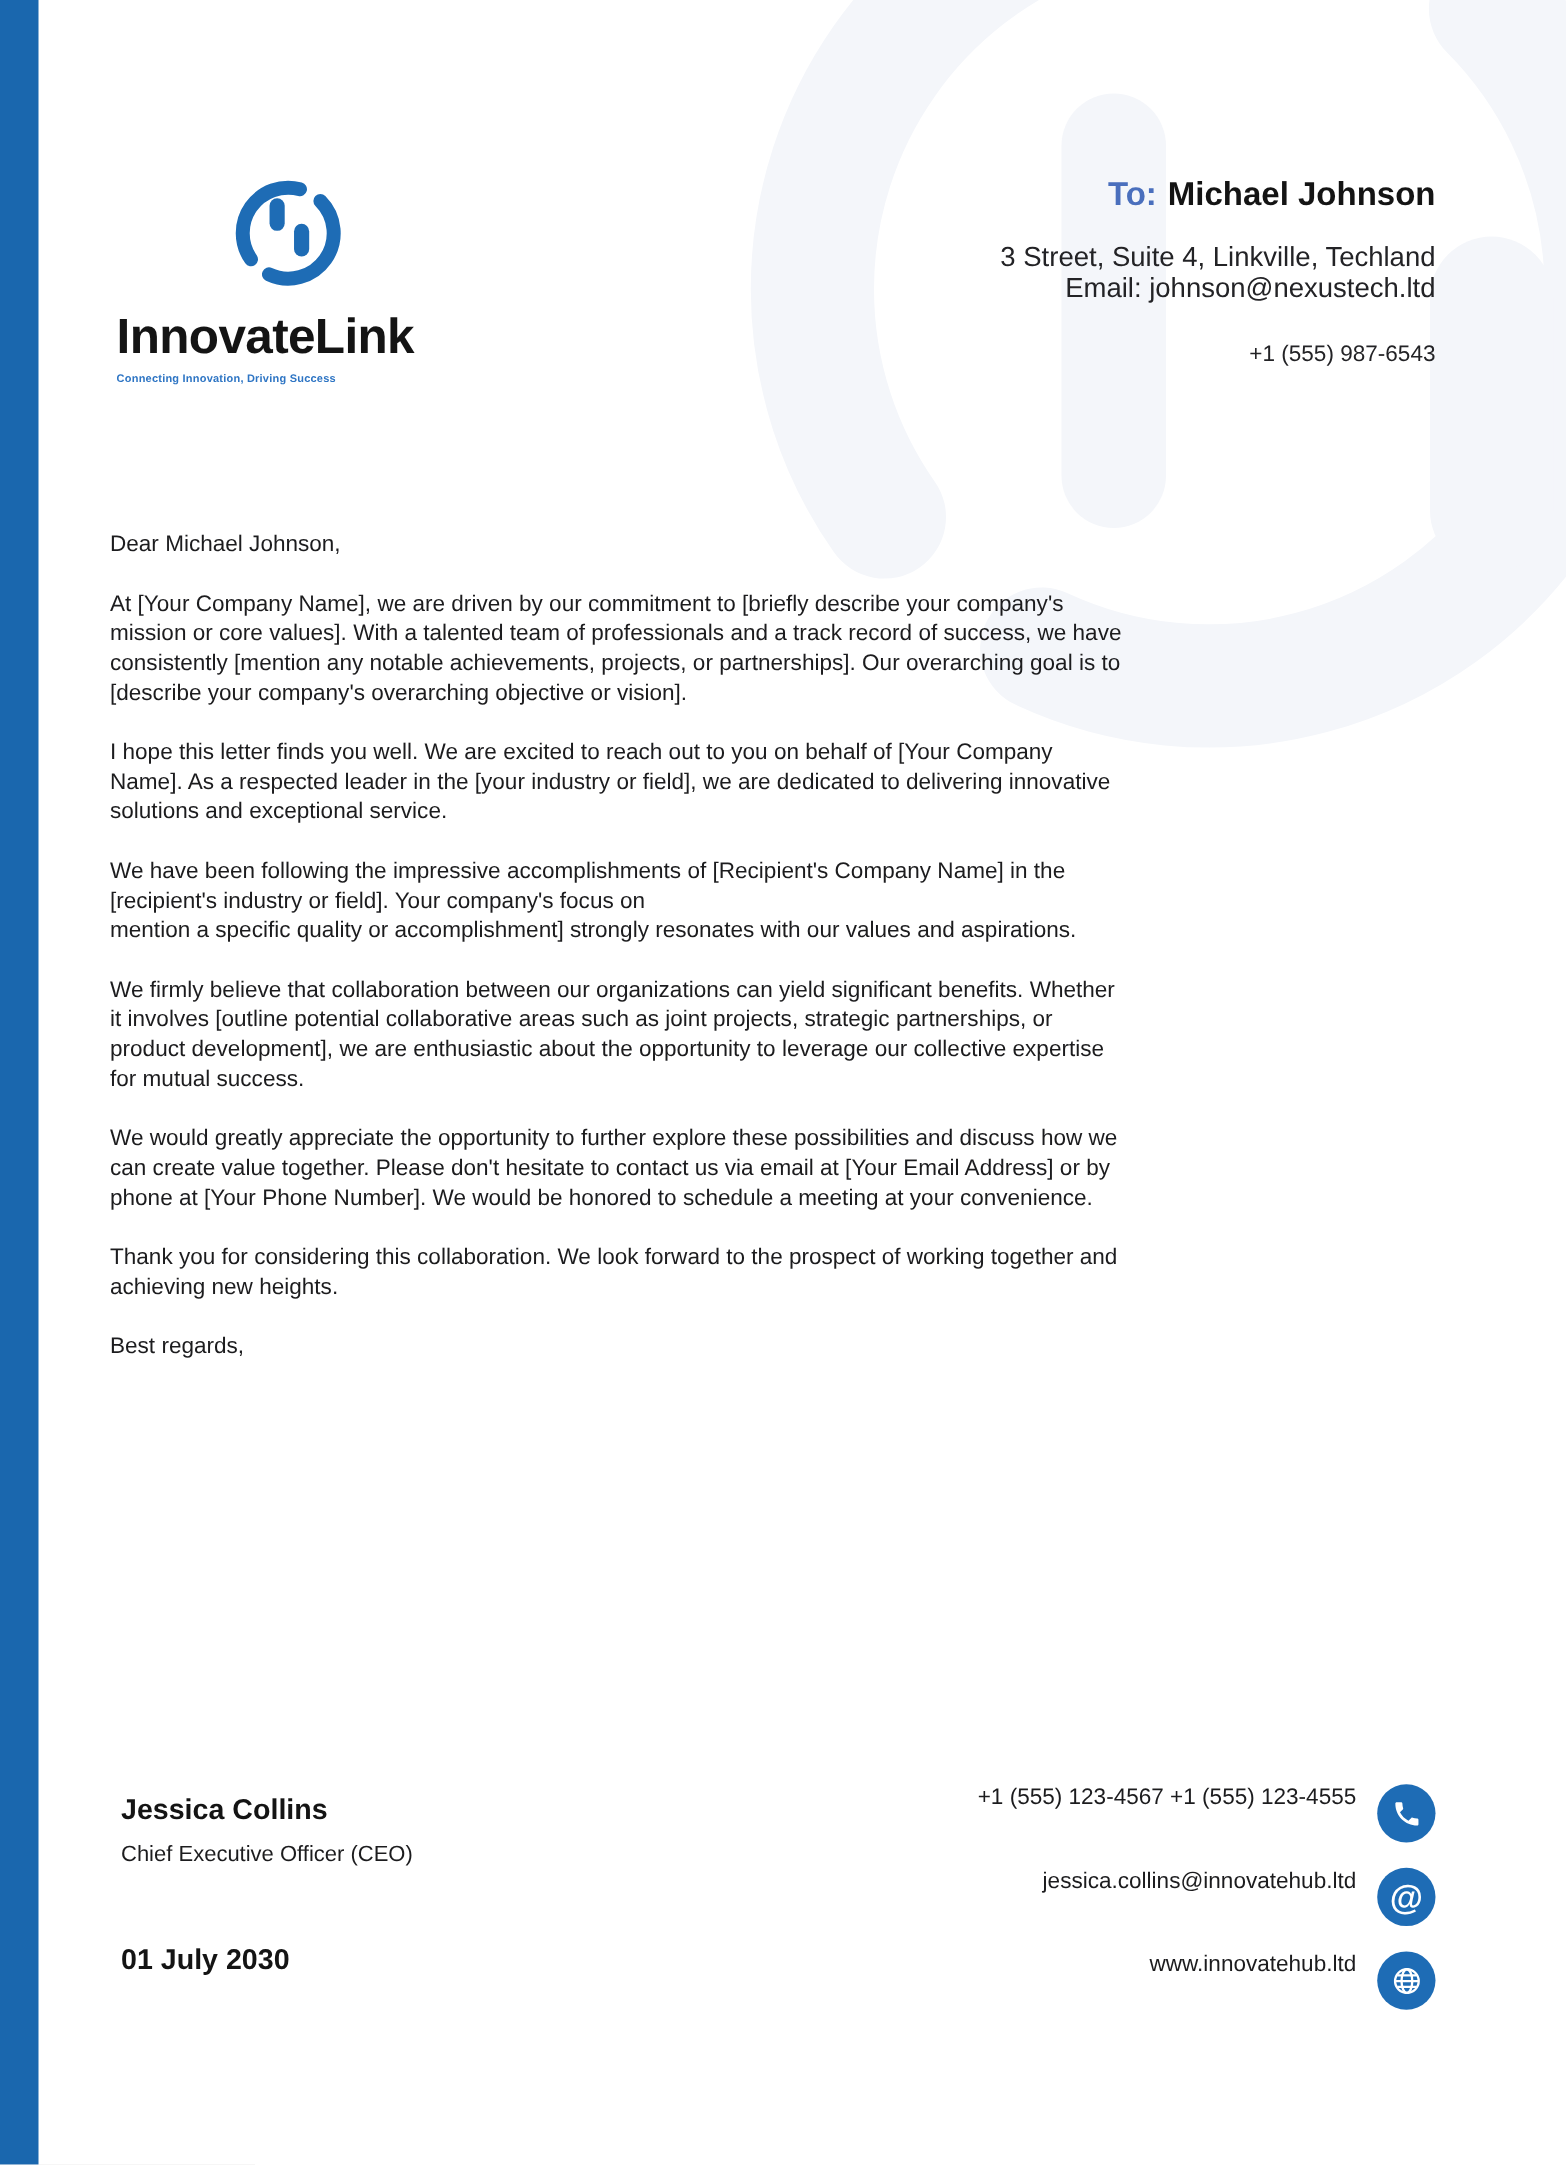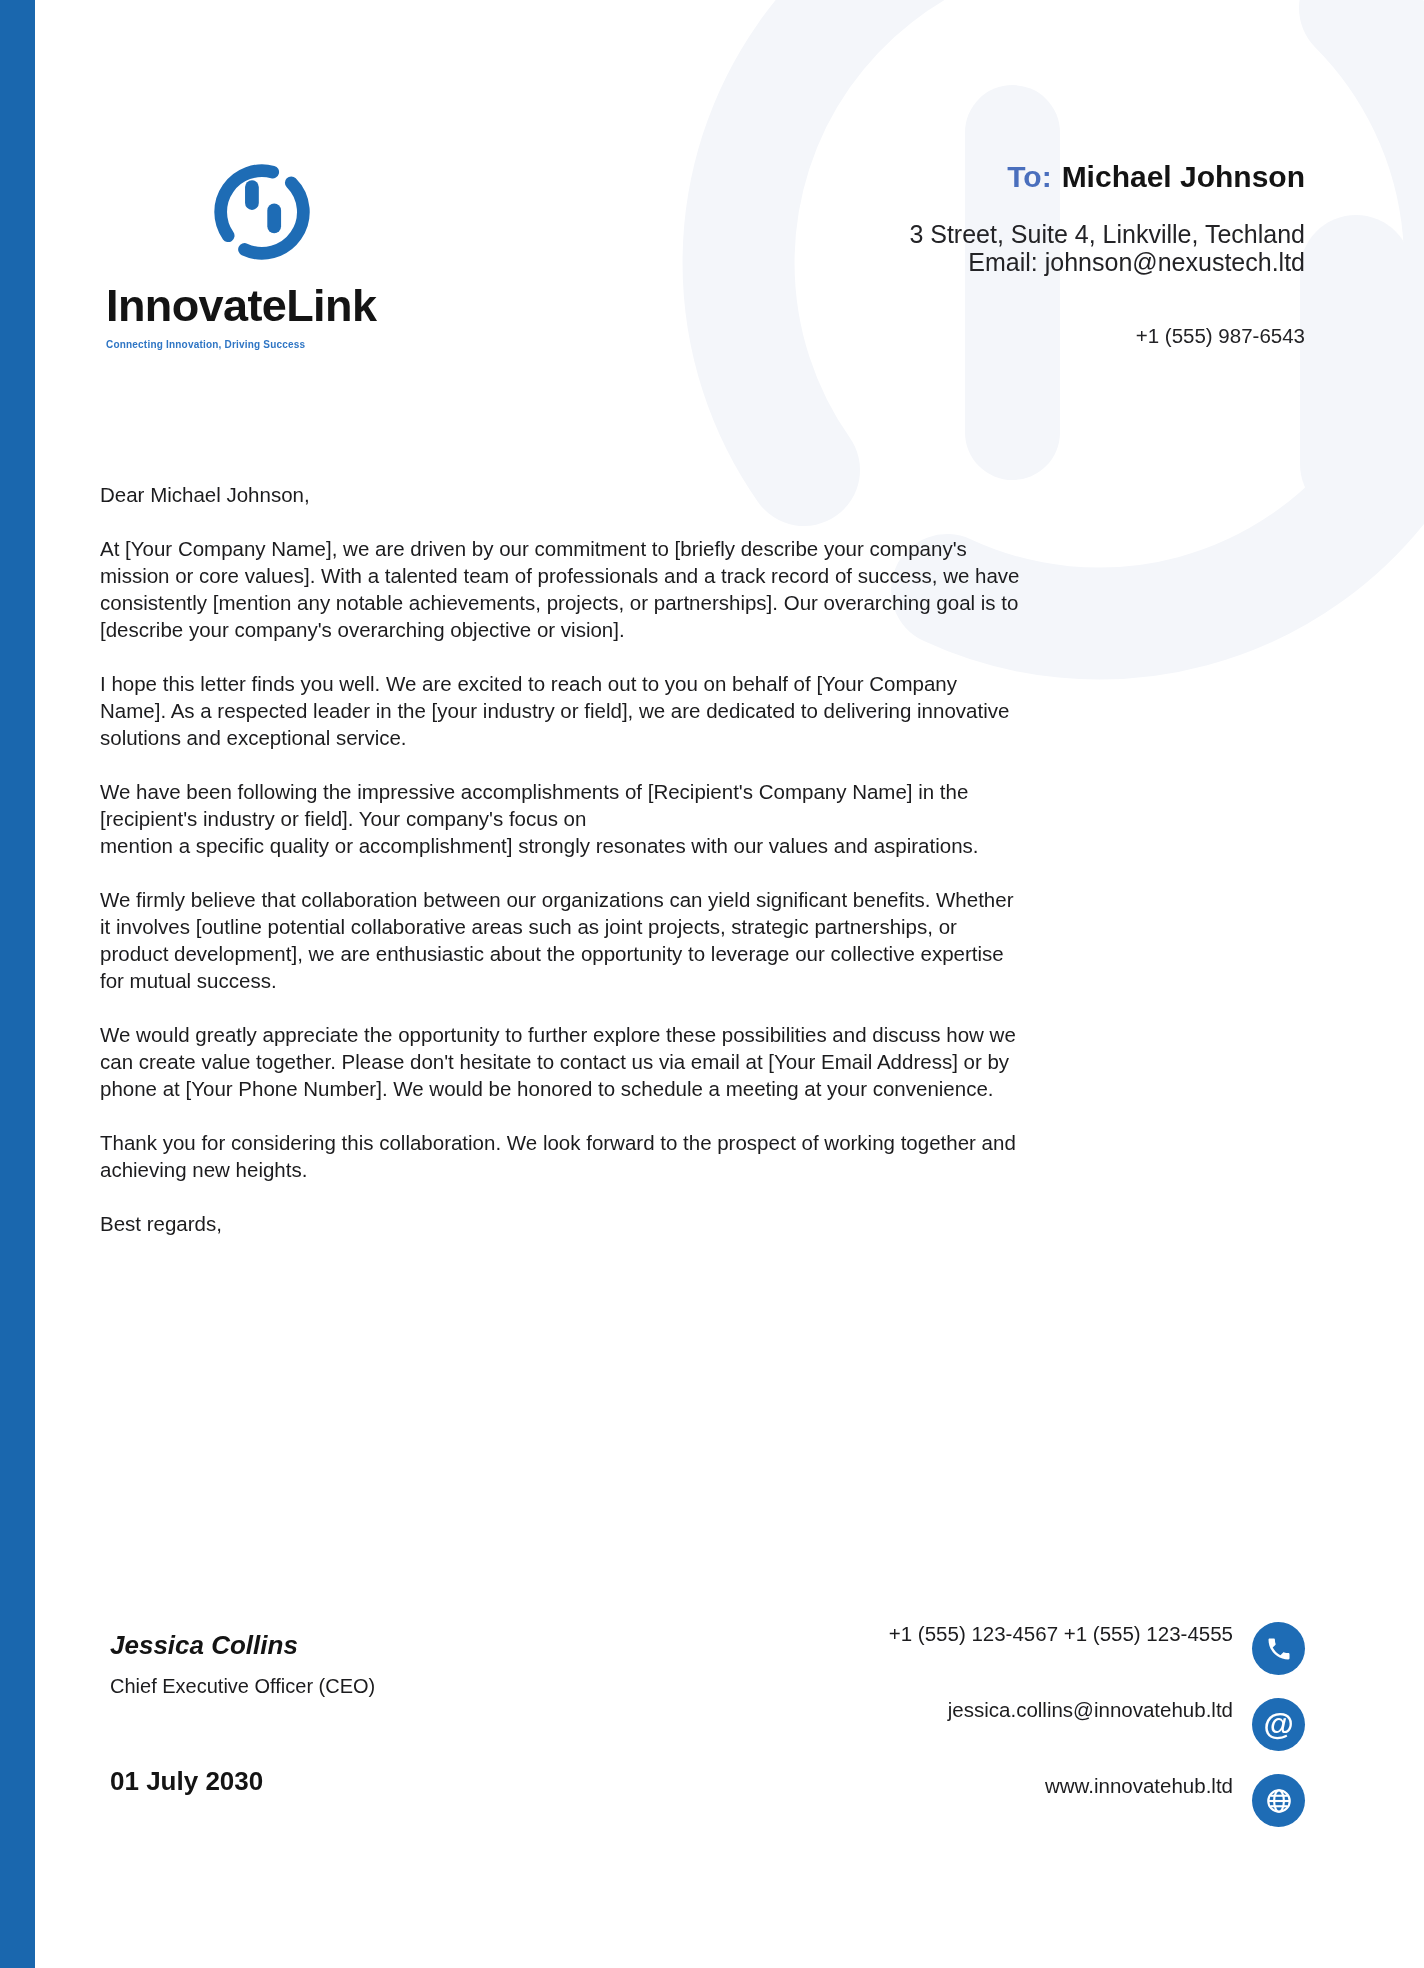--- a/index.html
+++ b/index.html
@@ -16,29 +16,29 @@
   .brand { position:absolute; left:106px; top:156px; width:312px; }
   .brand-logo { display:block; width:106px; height:112px; margin:0 auto 12px auto; }
   .brand-name { font-size:45px; font-weight:800; letter-spacing:-0.6px; color:#141414; }
   .brand-tagline { font-size:10px; font-weight:600; letter-spacing:0.2px; color:#2e75c4; margin-top:7px; }
 
   
   .recipient { position:absolute; right:119px; top:160px; text-align:right; }
   .to-line { font-size:30px; font-weight:800; color:#141414; }
   .to-label { color:#4a6fbd; margin-right:10px;margin-top:44px; }
   .recipient-addr { margin-top:26px; font-size:25px; line-height:28px; color:#232326; }
-  .recipient-phone { margin-top:48px; font-size:20.5px; color:#232326; }
+  .recipient-phone { margin-top:34px; font-size:20.5px; color:#232326; }
 
   
   .body-text { position:absolute; left:100px; top:481px; width:924px; font-size:20.5px; line-height:27px; color:#1c1c1e; }
   .body-text p { margin:0 0 27px 0; white-space:pre-line; }
 
   
   .signature { position:absolute; left:110px; top:1630px; }
-  .sig-name { font-size:26px; font-weight:800; color:#141414;font-style:italic; }
+  .sig-name { font-size:26px; font-weight:800; color:#141414; }
   .sig-title { font-size:20px; color:#1c1c1e; margin-top:14px; }
   .sig-date { font-size:26px; font-weight:800; color:#141414; margin-top:68px; }
 
   
   .contact { position:absolute; right:119px; top:1622px; }
   .contact-row { display:flex; justify-content:flex-end; margin-bottom:23px; }
   .contact-text { font-size:20.5px; color:#1c1c1e; margin-right:19px; }
   .icon-circle {
     width:53px; height:53px; border-radius:50%; background:#1e6cb5;
     display:flex; align-items:center; justify-content:center; flex:0 0 53px;

